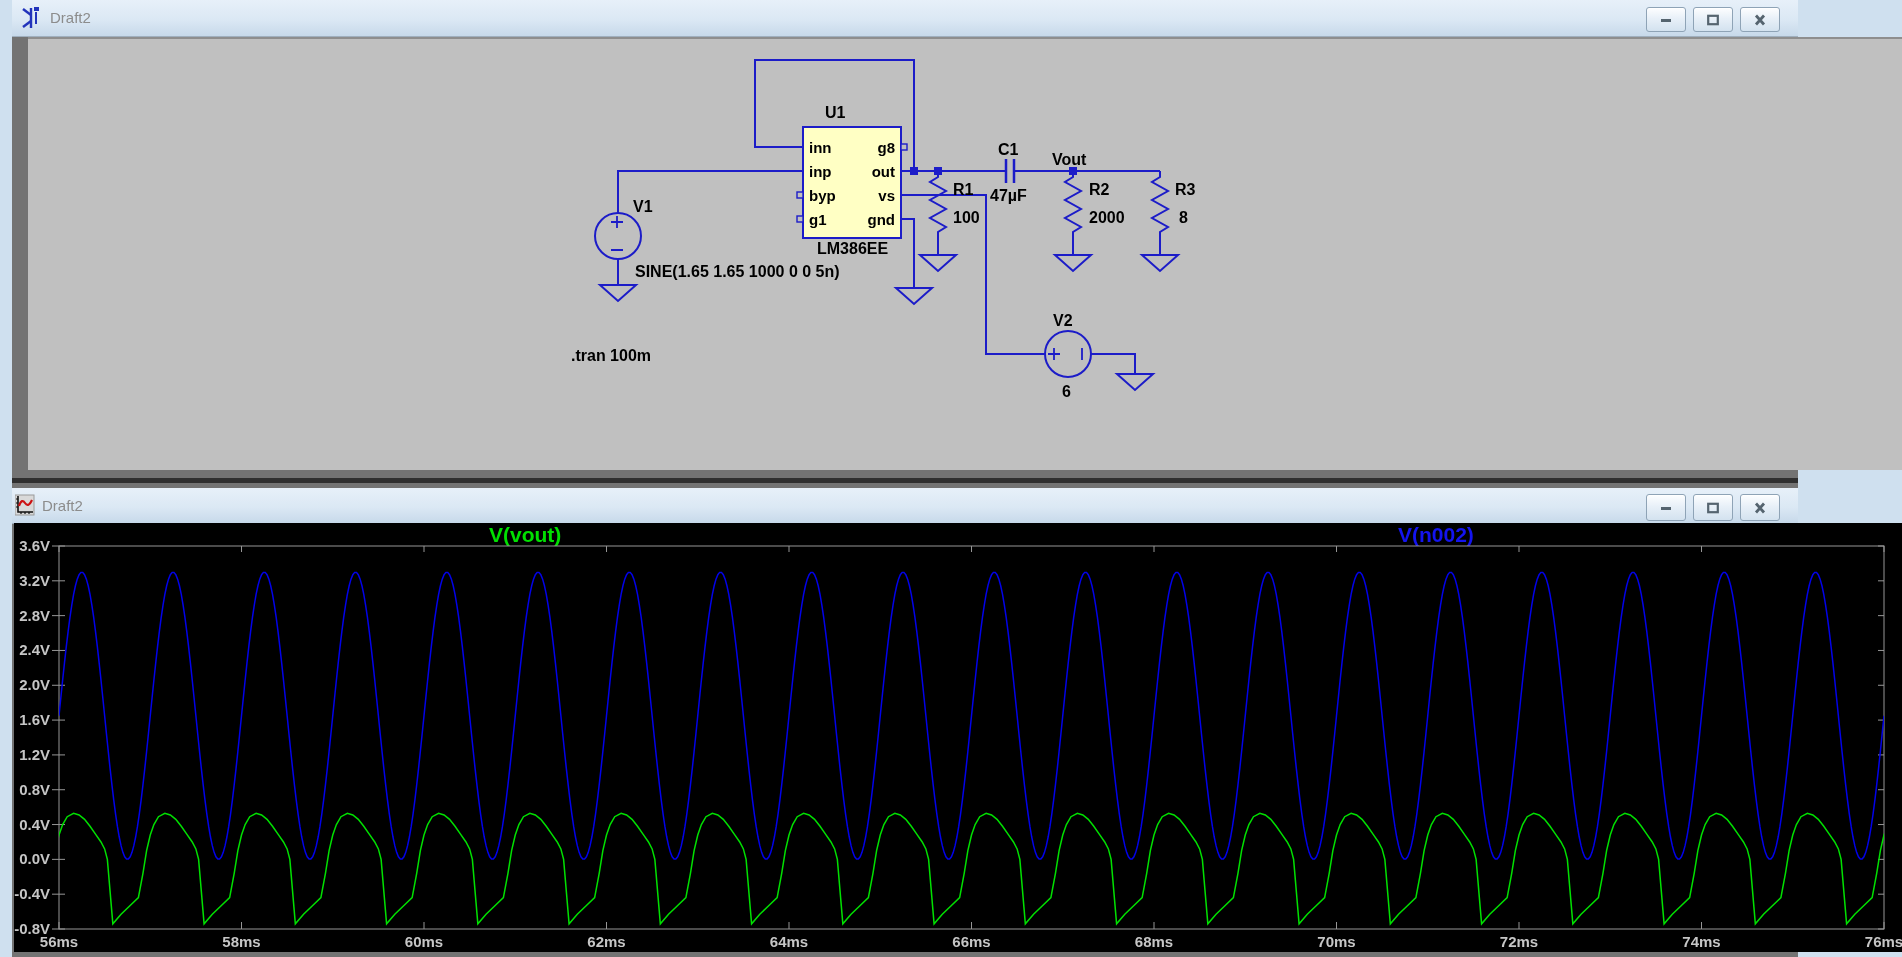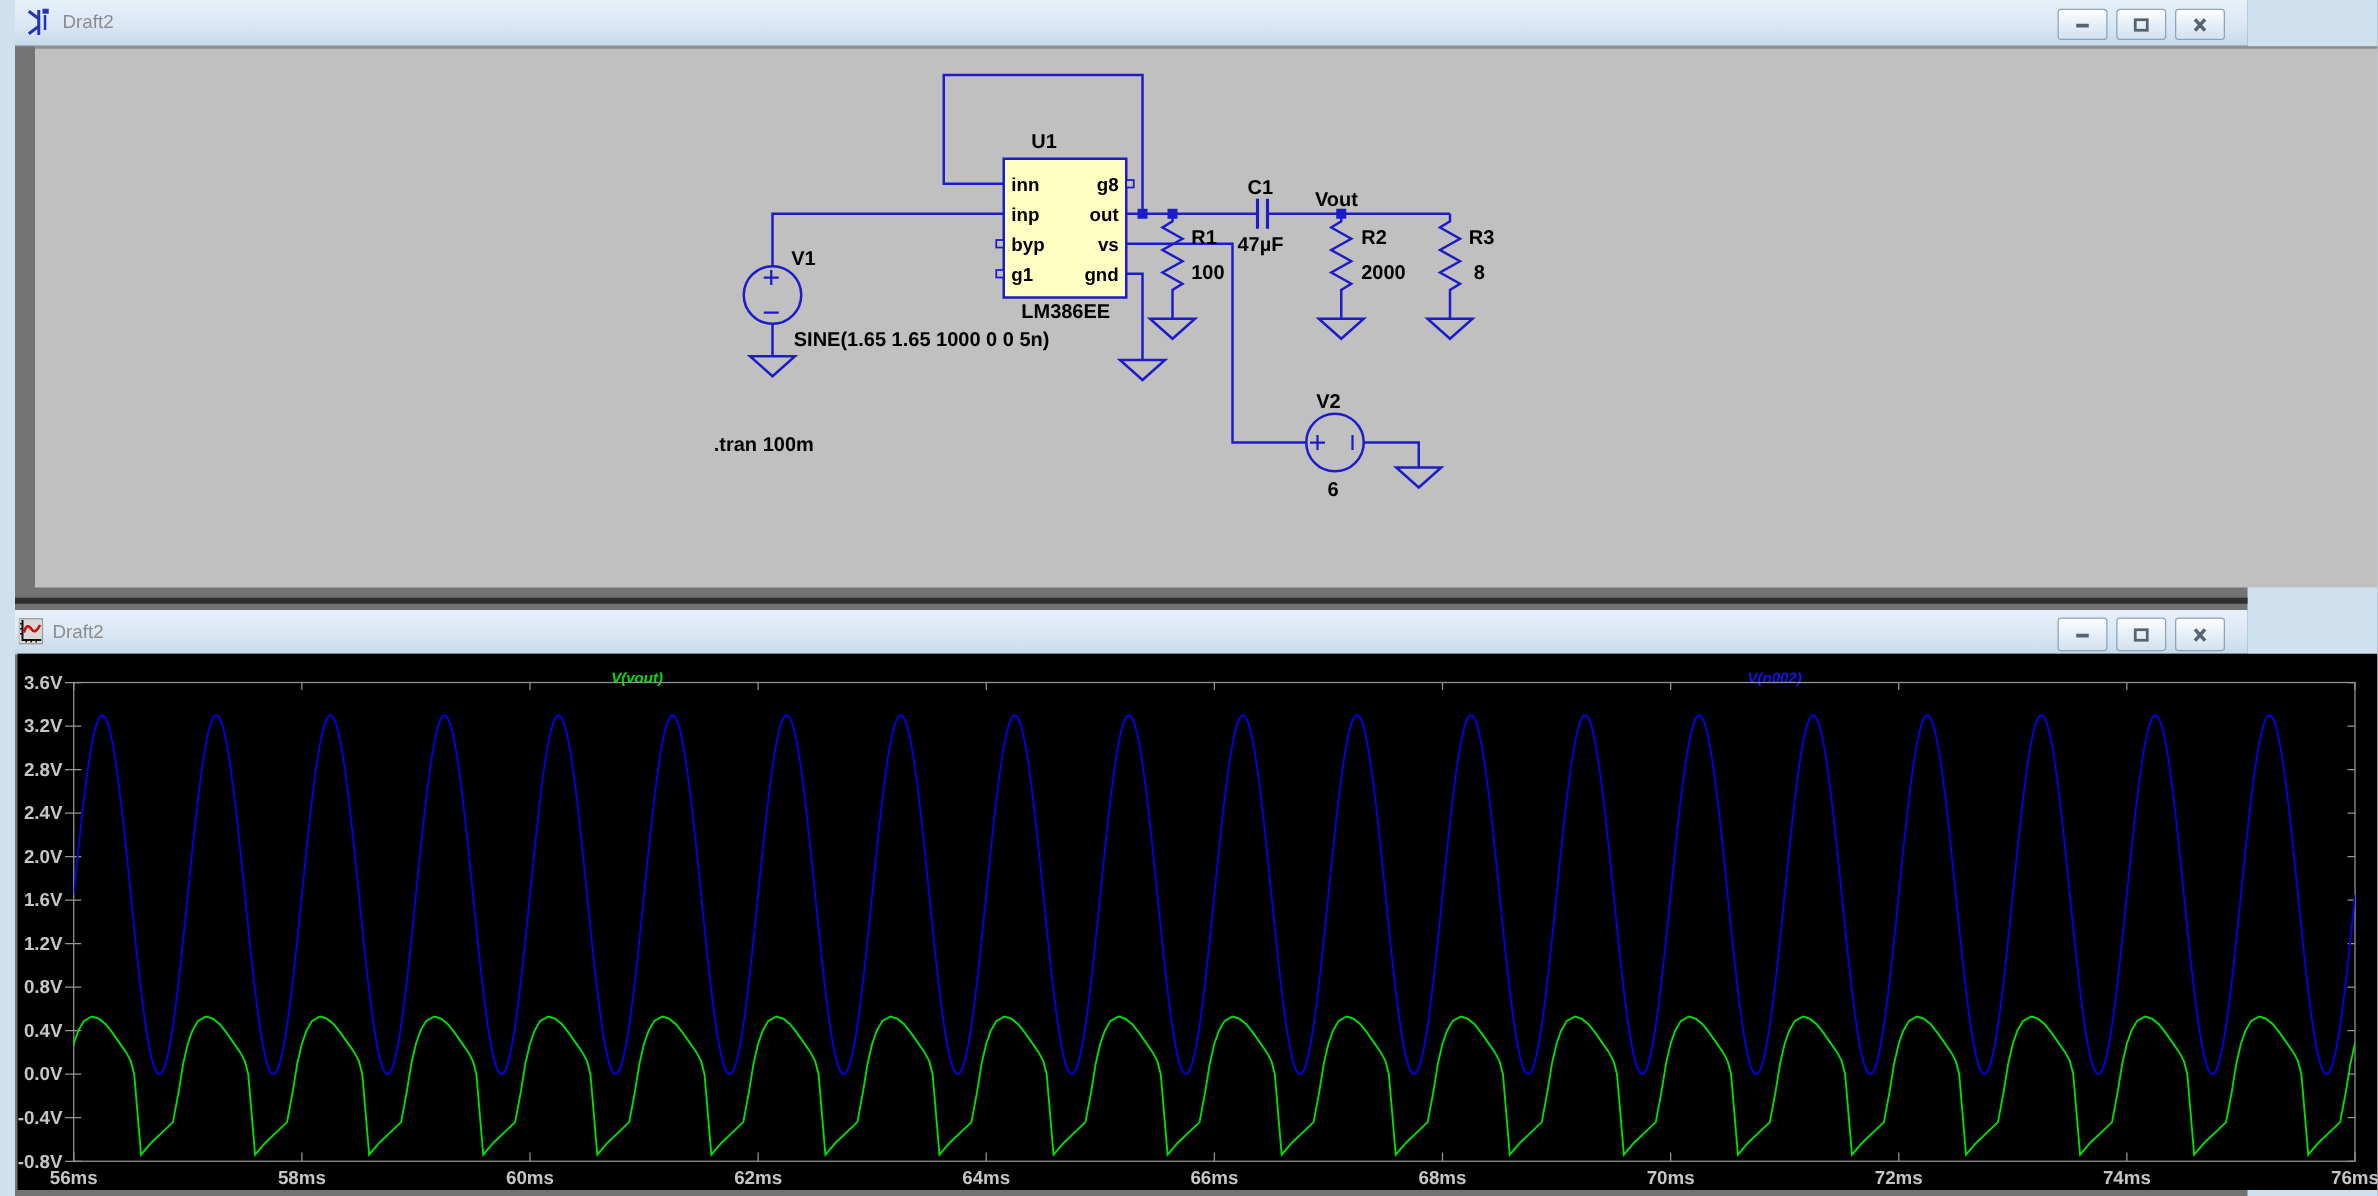--- a/index.html
+++ b/index.html
@@ -17,21 +17,21 @@
         display:flex;align-items:center;justify-content:center;box-shadow:inset 0 1px 0 #ffffff;}
   .wbtn svg{display:block;}
   
   #schem-win{top:0;height:478px;}
   #schem-canvas{position:absolute;left:16px;top:37px;width:1894px;height:431px;
                 background:#c0c0c0;border-top:2px solid #8e8e8e;}
   
   #wave-win{top:478px;height:479px;border-top:5px solid #2f2f2f;box-sizing:border-box;}
   #wave-title{top:5px;height:35px;}
   #wave-client{position:absolute;left:2px;top:40px;width:1897px;height:429px;background:#000;}
-  .legend{position:absolute;top:12px;font-size:12px;font-weight:bold;font-style:italic;}
+  .legend{position:absolute;top:0;font-size:21px;font-weight:bold;}
   #plot-svg{position:absolute;left:0;top:0;}
   text{font-family:"Liberation Sans",sans-serif;}
 </style>
 </head>
 <body>
 
 <div id="screen">
 
   <div class="window" id="schem-win">
     <div class="titlebar">

